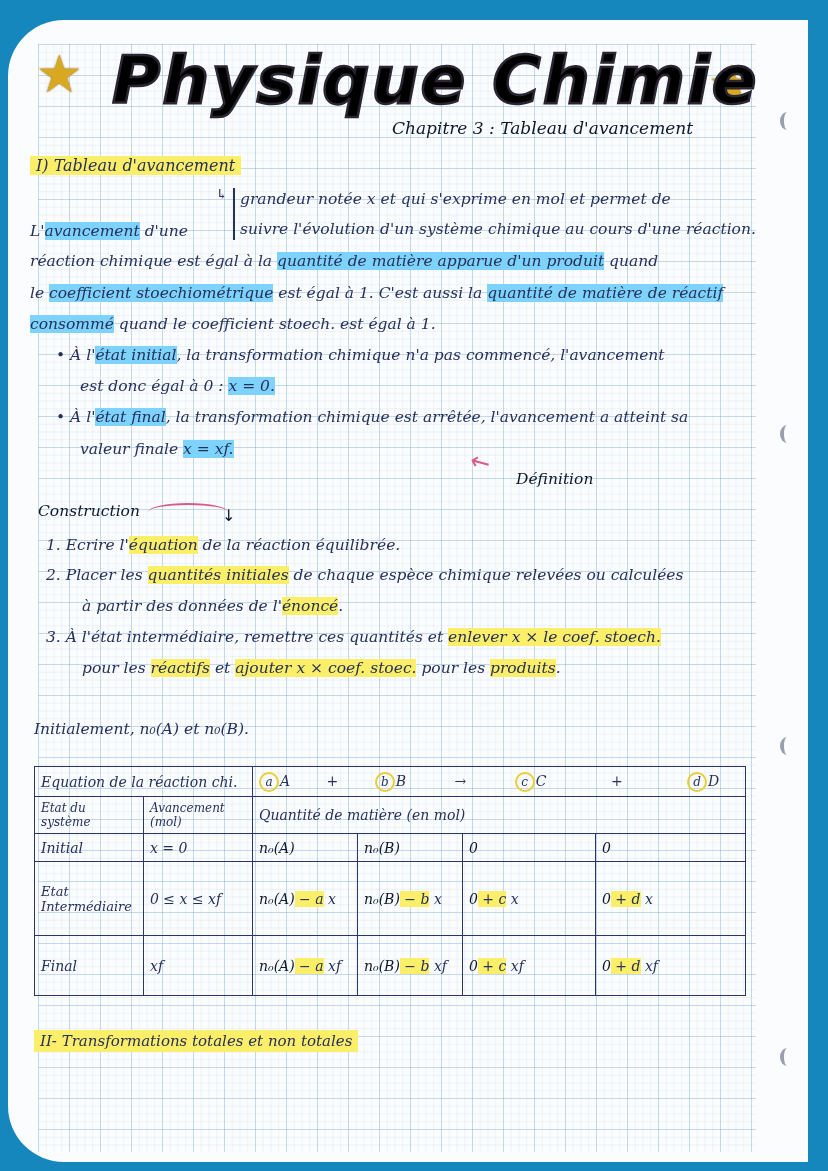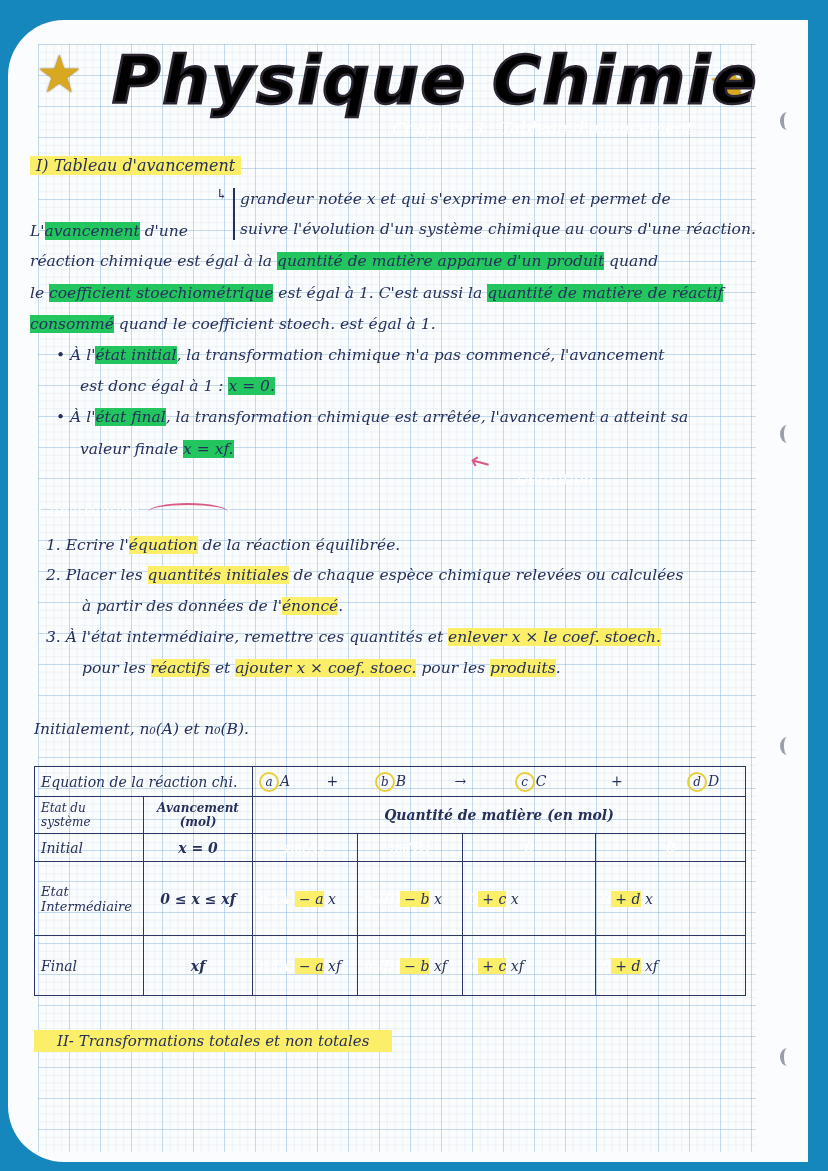--- a/index.html
+++ b/index.html
@@ -11,39 +11,39 @@
   .grid { position:absolute; left:30px; top:24px; width:718px; height:1108px;
           background-image:
             linear-gradient(to right, rgba(120,170,210,0.35) 1px, transparent 1px),
             linear-gradient(to bottom, rgba(120,170,210,0.35) 1px, transparent 1px),
             linear-gradient(to right, rgba(150,190,225,0.15) 1px, transparent 1px),
             linear-gradient(to bottom, rgba(150,190,225,0.15) 1px, transparent 1px);
           background-size: 31px 31px, 31px 31px, 7.75px 7.75px, 7.75px 7.75px; }
   .ring { position:absolute; right:34px; width:10px; height:18px; border-left:4px solid #9aa0ab;
           border-radius:50%; }
   .ink { color:#26305a; font-family:"DejaVu Serif", serif; font-style:italic; }
-  .pink { color:#ffffff; }
+  .pink { color:#0f172a; }
   .title { position:absolute; left:112px; top:42px; font-family:"DejaVu Sans", sans-serif;
            font-weight:bold; font-size:66px; color:#000000; letter-spacing:2px;
            -webkit-text-stroke:2.5px #2a2530; font-style:italic; }
   .star { position:absolute; font-size:52px; color:#d8a920; text-shadow:0 0 2px #7a5a10; }
   .subtitle { position:absolute; left:392px; top:118px; font-size:17px; font-family:"DejaVu Serif", serif; font-style:italic; }
   .hl-y { background:#fbef6a; }
-  .hl-p { background:#22c55e; }
+  .hl-p { background:#7dd3fc; }
   .line { position:absolute; font-size:15.5px; white-space:nowrap; }
   .sec1 { left:30px; top:156px; padding:0 6px; font-size:16px; }
-  .sec2 { left:34px; top:1030px; padding:2px 23px; font-size:15px;font-style:italic; }
+  .sec2 { left:34px; top:1030px; padding:2px 6px; font-size:15px;font-style:italic; }
   .bracket { position:absolute; left:233px; top:188px; width:2px; height:52px; background:#26305a; }
   .arrow-txt { position:absolute; left:216px; top:186px; font-size:14px; }
   table.av { position:absolute; left:34px; top:766px; width:712px; border-collapse:collapse;
              font-family:"DejaVu Serif", serif; font-style:italic; color:#26305a; font-size:14px; }
   table.av td { border:1.5px solid #2b3566; padding:4px 6px; vertical-align:middle; }
   .circ { display:inline-block; width:16px; height:16px; border:2px solid #e8cf35; border-radius:50%;
           text-align:center; line-height:16px; font-size:12px; margin-right:1px; }
-  .cell-c { text-align:center;font-weight:bold; }
+  .cell-c { text-align:left; }
   .def-arrow { position:absolute; left:470px; top:448px; font-size:24px; color:#d85a86; transform:rotate(-30deg); }
   .curve { position:absolute; left:148px; top:503px; width:80px; height:16px; border-top:2px solid #d85a86;
            border-radius:50% 50% 0 0; }
 </style>
 </head>
 <body>
 
 <div class="frame"></div>
 <div class="page">
   <div class="grid"></div>
@@ -75,33 +75,33 @@
   <span>le</span> <span class="hl-p">coefficient stoechiométrique</span> <span>est égal à 1. C'est aussi la</span> <span class="hl-p">quantité de matière de réactif</span>
 </div>
 <div class="line ink" style="left:30px;top:315px">
   <span class="hl-p">consommé</span> <span>quand le coefficient stoech. est égal à 1.</span>
 </div>
 
 <div class="line ink" style="left:56px;top:346px">
   • <span>À l'</span><span class="hl-p">état initial</span><span>, la transformation chimique n'a pas commencé, l'avancement</span>
 </div>
 <div class="line ink" style="left:80px;top:377px">
-  <span>est donc égal à 1 :</span> <span class="hl-p">x = 0.</span>
+  <span>est donc égal à 0 :</span> <span class="hl-p">x = 0.</span>
 </div>
 <div class="line ink" style="left:56px;top:408px">
   • <span>À l'</span><span class="hl-p">état final</span><span>, la transformation chimique est arrêtée, l'avancement a atteint sa</span>
 </div>
 <div class="line ink" style="left:80px;top:440px">
   <span>valeur finale</span> <span class="hl-p">x = xf.</span>
 </div>
 
 <div class="def-arrow">↖</div>
 <div class="line pink" style="left:516px;top:470px;font-family:'DejaVu Serif',serif;font-style:italic">Définition</div>
 
-<div class="line pink" style="left:38px;top:502px;font-family:'DejaVu Serif',serif;">Construction</div>
+<div class="line pink" style="left:38px;top:502px;font-family:'DejaVu Serif',serif;font-style:italic">Construction</div>
 <div class="curve"></div>
 <div class="line pink" style="left:222px;top:506px;font-size:16px">↓</div>
 
 <div class="line ink" style="left:46px;top:536px">
   <span>1.</span> <span>Ecrire l'</span><span class="hl-y">équation</span> <span>de la réaction équilibrée.</span>
 </div>
 <div class="line ink" style="left:46px;top:566px">
   <span>2.</span> <span>Placer les</span> <span class="hl-y">quantités initiales</span> <span>de chaque espèce chimique relevées ou calculées</span>
 </div>
 <div class="line ink" style="left:82px;top:597px">

